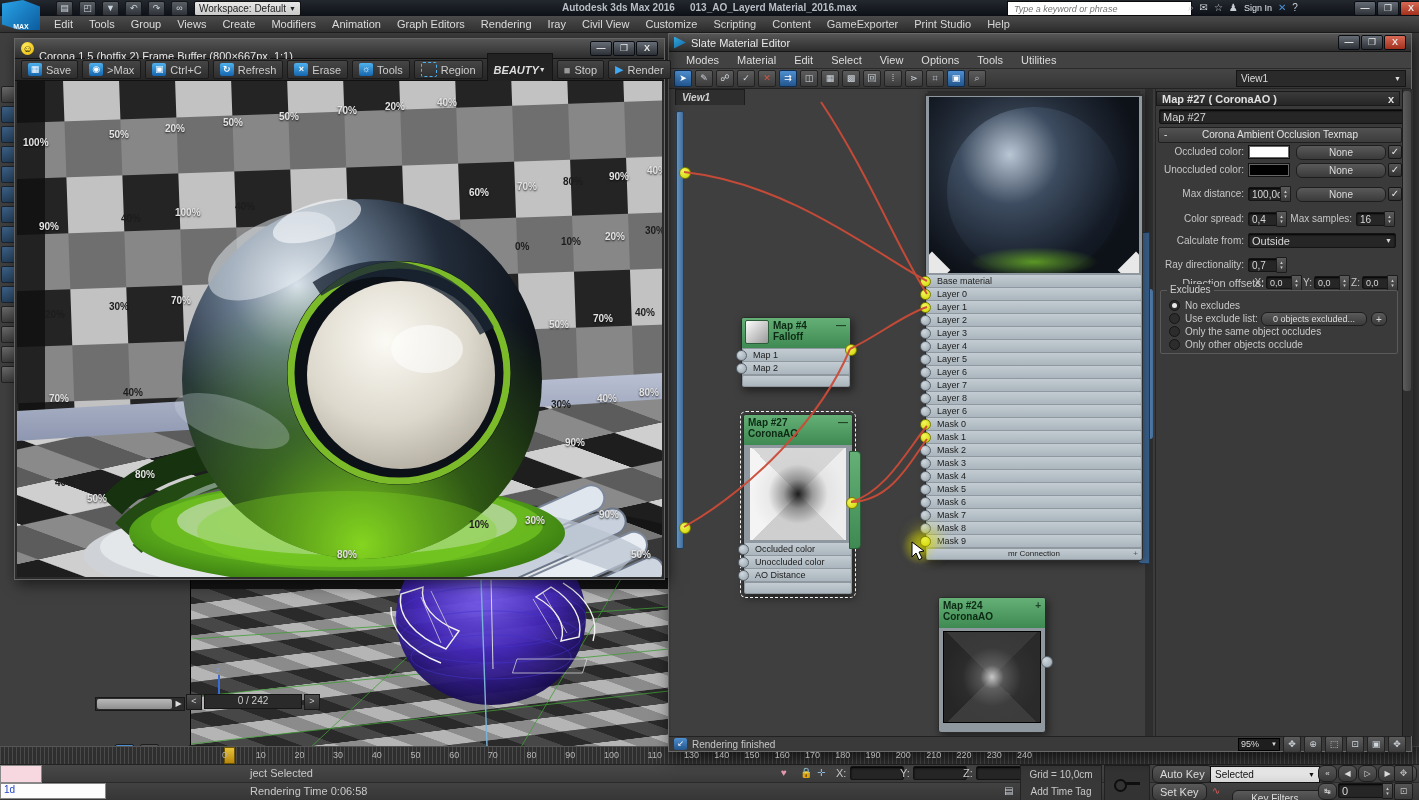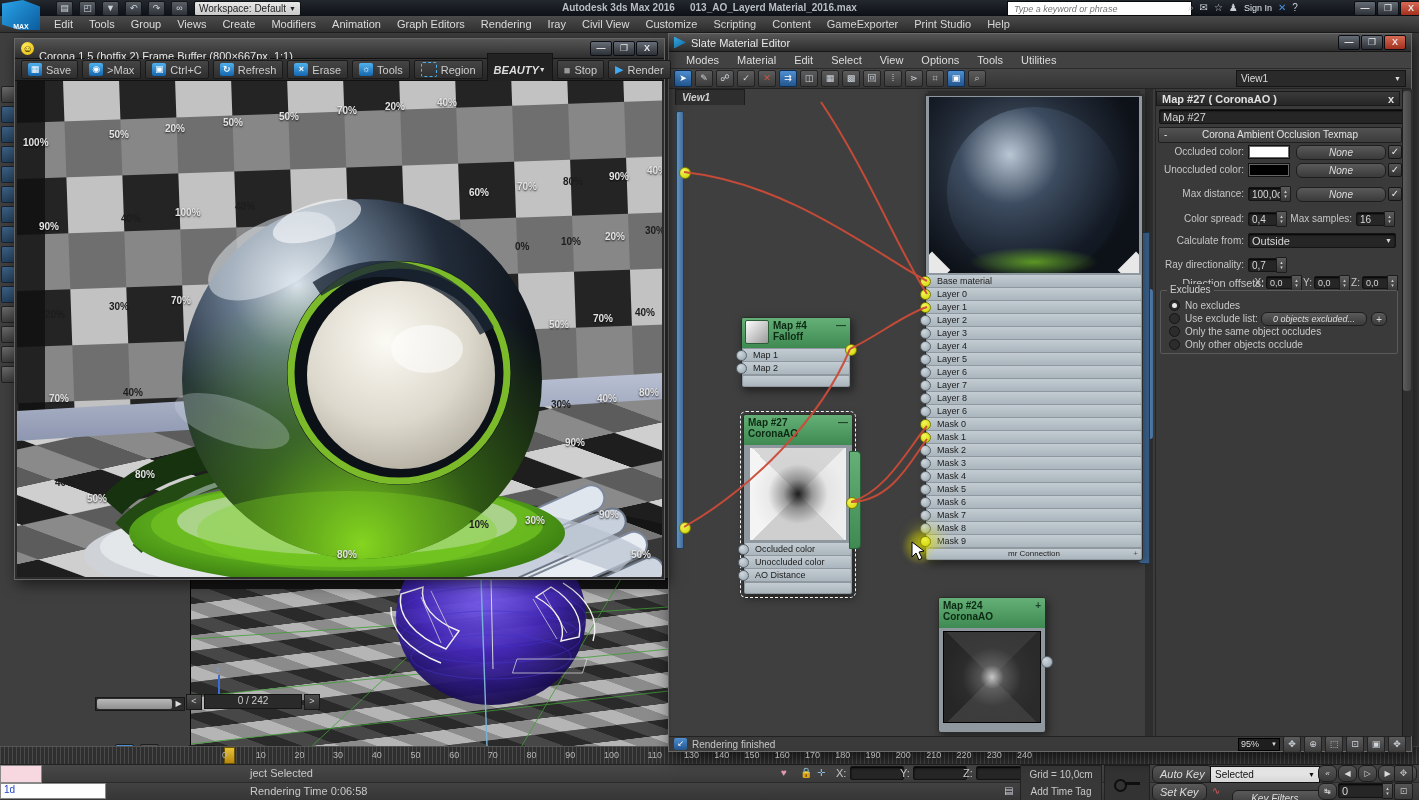--- a/index.html
+++ b/index.html
@@ -34,21 +34,21 @@
   .menubar span{padding:0 8px;color:#ddd;font-size:11px;}
 
   
   .vtool{left:1px;top:86px;width:18px;display:flex;flex-direction:column;gap:3px;z-index:5;}
   .vtool .vi{width:16px;height:15px;border:1px solid #1a2430;border-radius:2px;
     background:linear-gradient(#3d6186,#24405c);}
   .vtool .vi.g{background:linear-gradient(#6a6a6a,#3c3c3c);border-color:#222;}
 
   
   .btn{background:linear-gradient(#5a5a5a,#3a3a3a);border:1px solid #1e1e1e;border-radius:6px;color:#ddd;
-    display:inline-flex;align-items:center;justify-content:center;font-style:italic;}
+    display:inline-flex;align-items:center;justify-content:center;}
   .field{background:#262626;border:1px solid #141414;border-radius:2px;color:#d6d6d6;
     display:inline-flex;align-items:center;padding:0 3px;box-shadow:inset 0 1px 2px #000;}
   .spin{display:inline-flex;flex-direction:column;justify-content:center;width:9px;height:14px;
     background:linear-gradient(#5c5c5c,#383838);border:1px solid #1c1c1c;border-radius:1px;color:#ccc;}
   .spin i{font-style:normal;font-size:5px;line-height:5px;text-align:center;}
   .chk{width:12px;height:12px;background:linear-gradient(#555,#333);border:1px solid #161616;border-radius:2px;
     color:#e8e8e8;font-size:10px;line-height:11px;text-align:center;}
   .radio{width:9px;height:9px;border-radius:50%;border:1px solid #151515;background:#2c2c2c;position:relative;}
   .radio.sel:after{content:"";position:absolute;left:2px;top:2px;width:5px;height:5px;border-radius:50%;background:#e8e8e8;}
 

